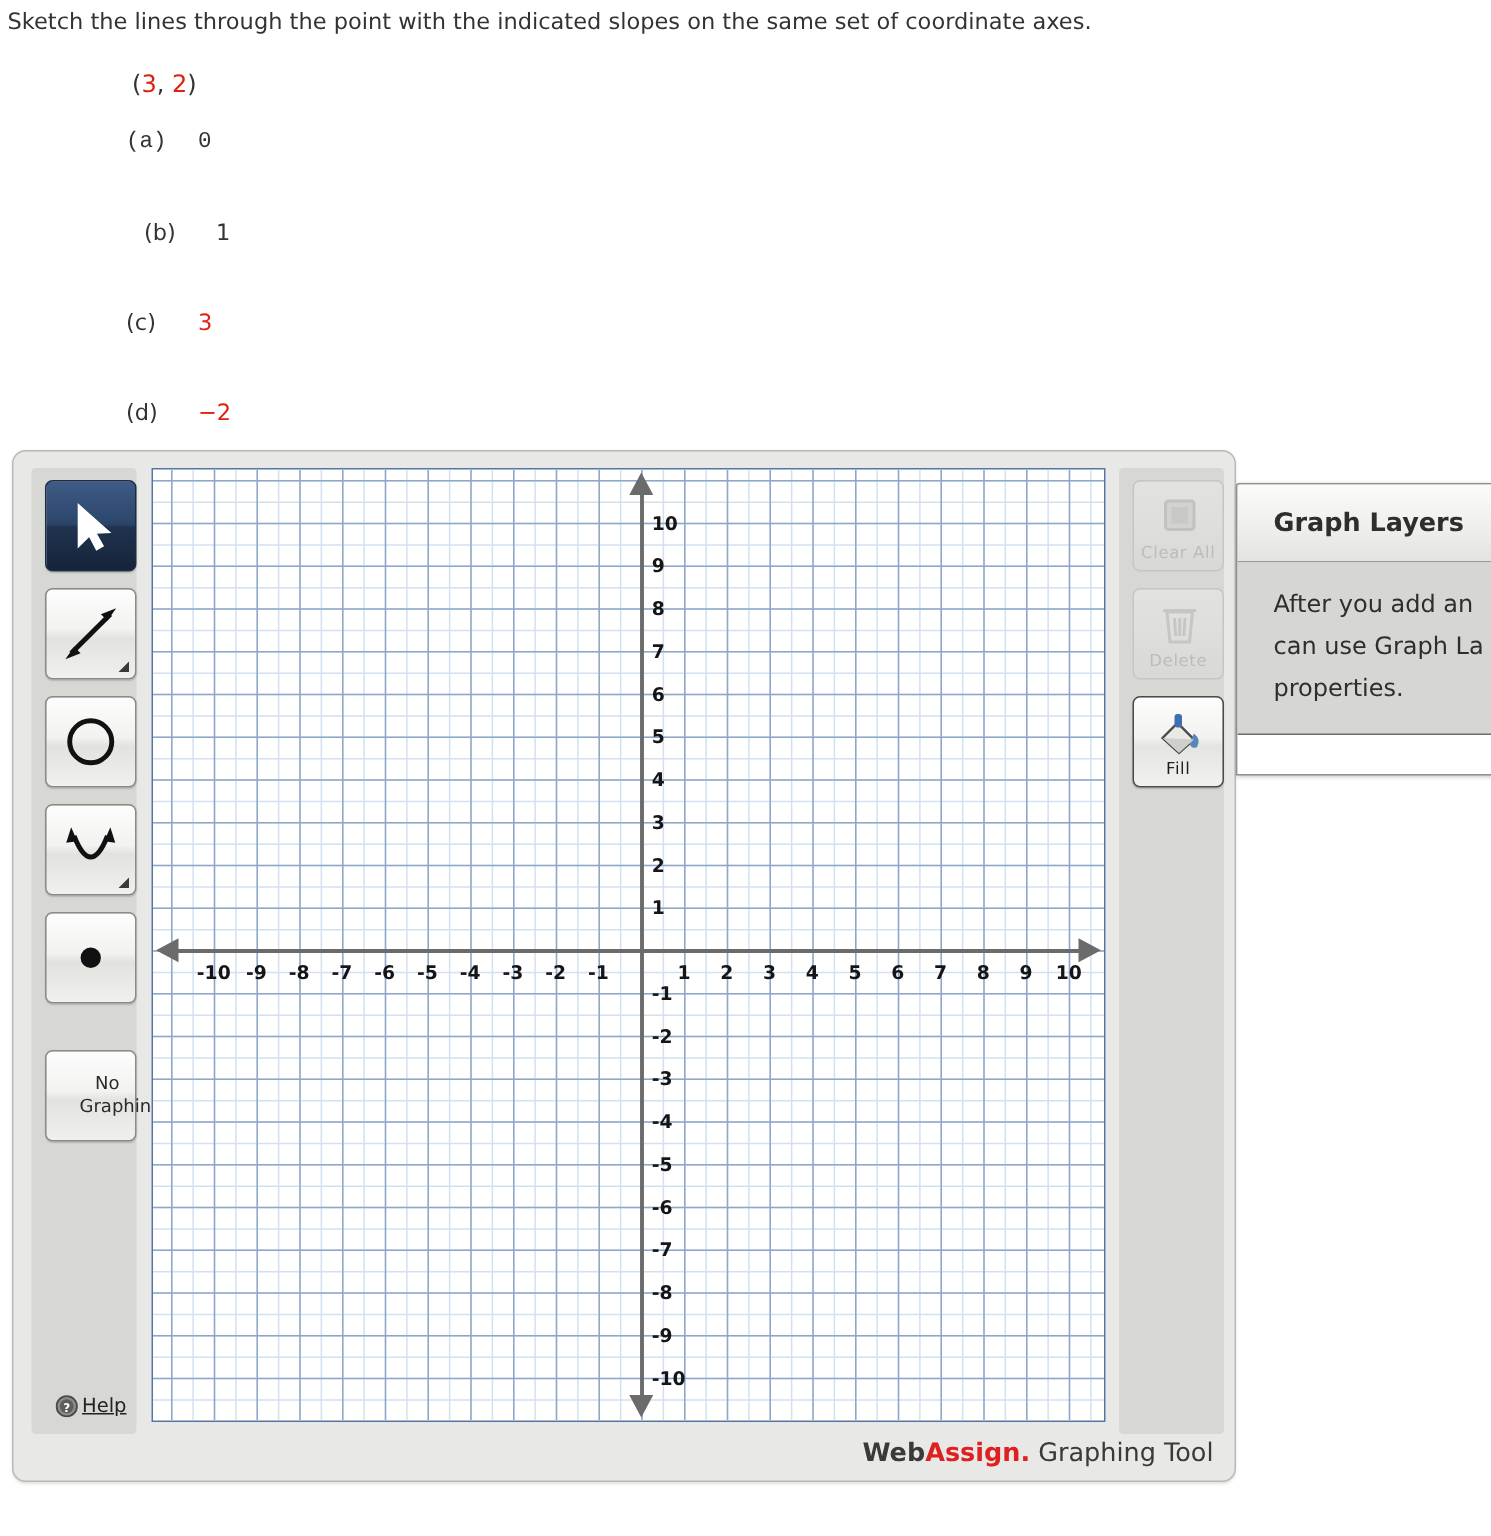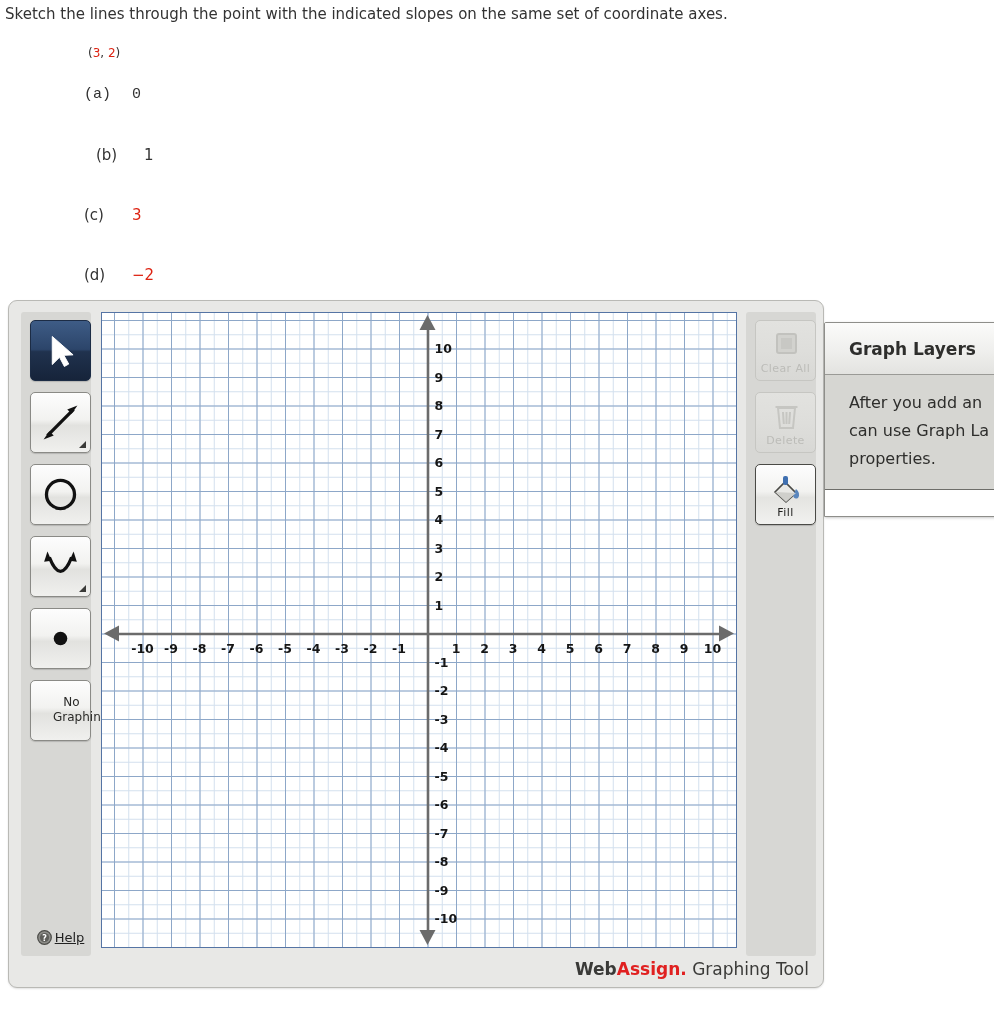--- a/index.html
+++ b/index.html
@@ -38,21 +38,21 @@
   }
   .part-value {
     display: inline-block;
   }
   .red { color: #dd2211; }
   .dark { color: #333333; }
 
   #point-row {
     position: absolute;
     left: 88px; top: 46px;
-    font-size: 12px;
+    font-size: 16px;
     color: #333333;
     white-space: nowrap;
   }
 
   
   #graphing-tool {
     position: absolute;
     left: 8px; top: 300px;
     width: 816px;
     height: 688px;
@@ -286,21 +286,21 @@
       </svg>
       <span class="flyout-tri"></span>
     </div>
 
     <div class="tool-btn" style="top:296px;">
       <svg class="tool-glyph" viewBox="0 0 61 61">
         <circle cx="30.5" cy="30.5" r="7" fill="#111111"></circle>
       </svg>
     </div>
 
-    <div class="tool-btn" id="tool-nosolution" style="top:368px;padding-left:22px;">
+    <div class="tool-btn" id="tool-nosolution" style="top:388px;padding-left:22px;">
       <div>No</div>
       <div>Graphing</div>
     </div>
 
     <div id="help-link">
       <svg width="15" height="15" viewBox="0 0 15 15">
         <circle cx="7.5" cy="7.5" r="6.8" fill="#8d8d89" stroke="#4a4a46" stroke-width="1.2"></circle>
         <circle cx="7.5" cy="7.5" r="4.6" fill="#5e5e5a"></circle>
         <text x="7.5" y="11" font-size="8" font-family="DejaVu Sans, sans-serif" fill="#ffffff" text-anchor="middle" font-weight="bold">?</text>
       </svg>

